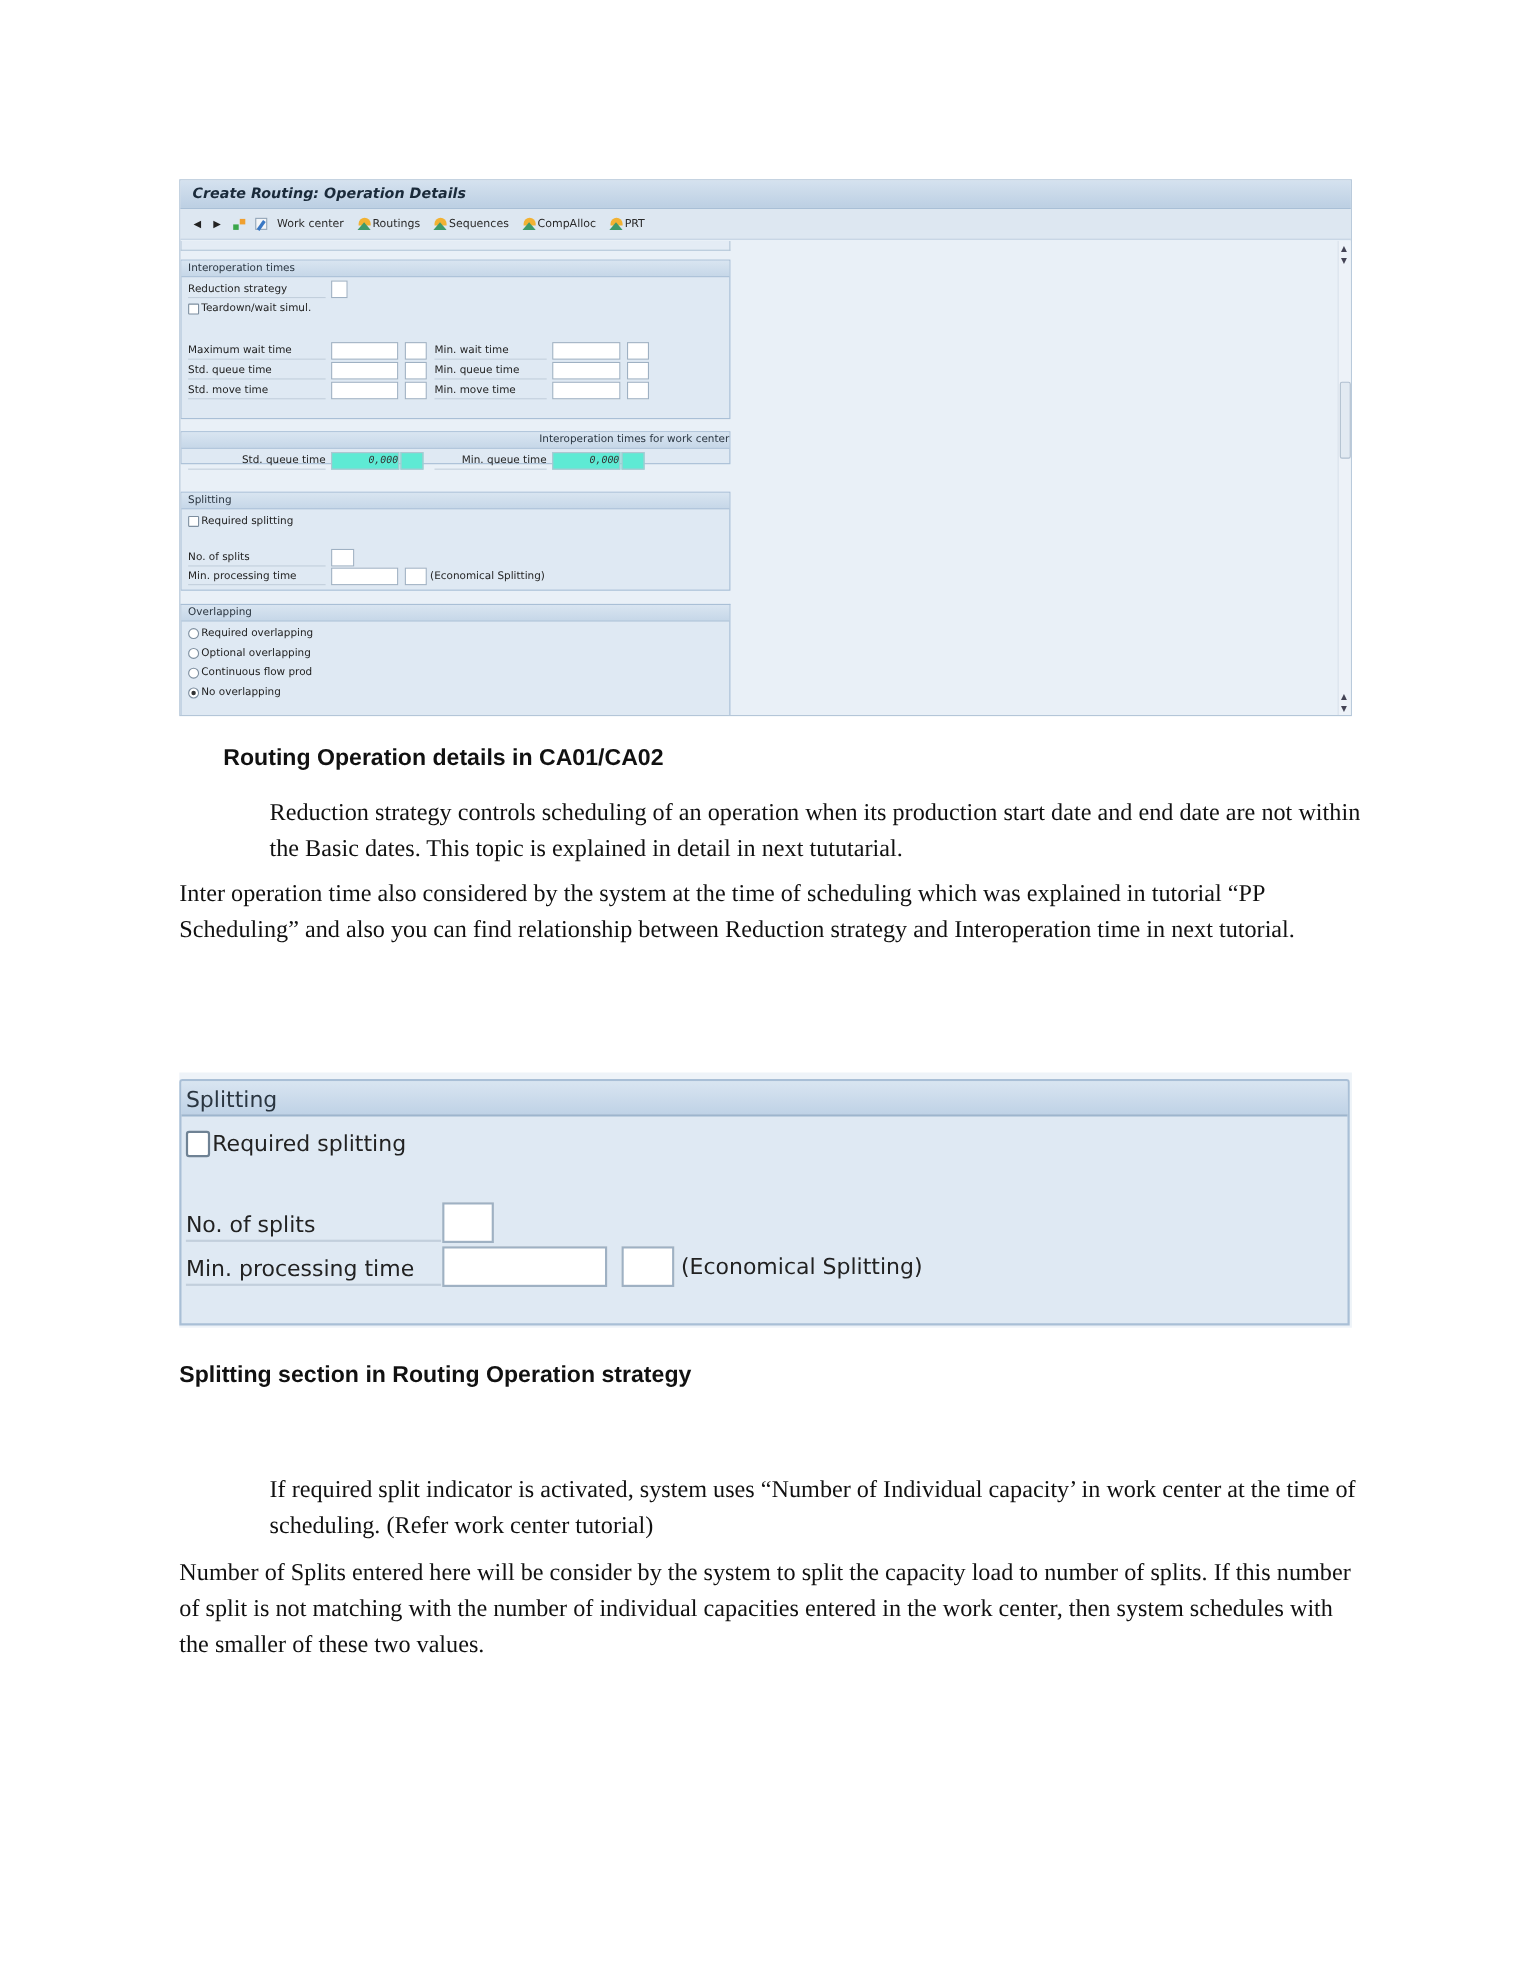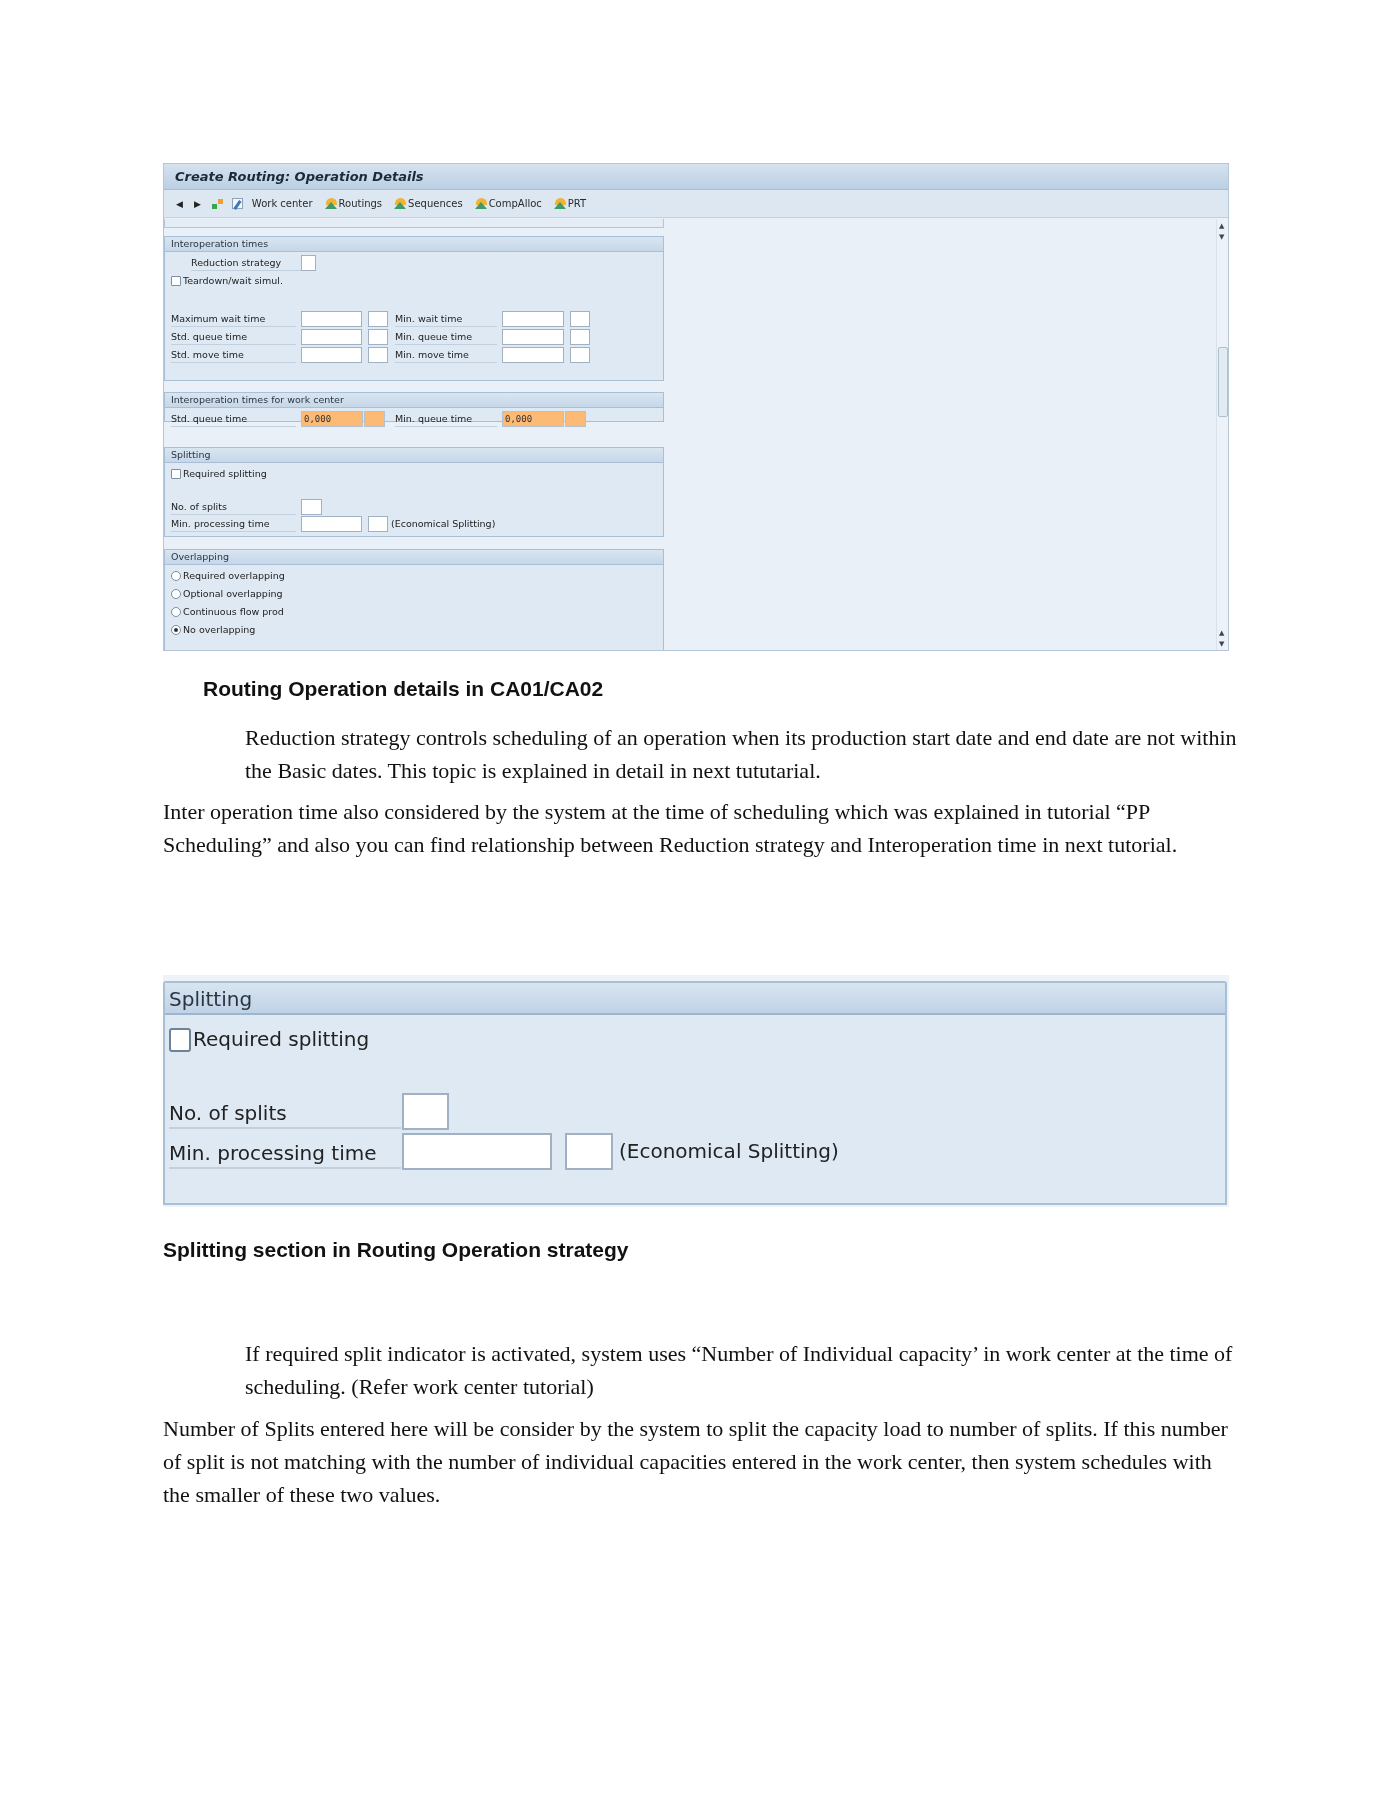--- a/index.html
+++ b/index.html
@@ -64,21 +64,21 @@
     .lbl {
       position: absolute; height: 16px; line-height: 16px;
       border-bottom: 1px solid #c2cfdc;
     }
     .lbl-plain { position: absolute; height: 16px; line-height: 16px; }
     .fld {
       position: absolute; top: 0; height: 16px;
       background: #fff; border: 1px solid #9fb1c3;
       font-family: "DejaVu Sans Mono", monospace; font-size: 9px; line-height: 14px; padding-left: 2px; color: #333;
     }
-    .fld.ro { background: #fdba74; border-color: #b5c3d1; }
+    .fld.ro { background: #5eead4; border-color: #b5c3d1; font-style: italic; }
     .chk { position: absolute; width: 10px; height: 10px; border: 1px solid #7d8e9f; background: #fff; border-radius: 1px; top: 3px; left: 0; }
     .chk-lbl { position: absolute; left: 12px; height: 16px; line-height: 16px; }
     .rad { position: absolute; width: 10px; height: 10px; border: 1px solid #7d8e9f; background: #fff; border-radius: 50%; top: 3px; left: 0; }
     .rad.on::after { content: ""; position: absolute; left: 2px; top: 2px; width: 4px; height: 4px; border-radius: 50%; background: #333; }
 
     .vscroll { position: absolute; right: 0; top: 55px; bottom: 0; width: 12px; background: #edf2f8; border-left: 1px solid #d8e2ec; }
     .sarrow { position: absolute; left: 2px; font-size: 7px; color: #445; line-height: 8px; cursor: pointer; }
     .sthumb { position: absolute; left: 1px; top: 128px; width: 10px; height: 70px; background: #e2eaf2; border: 1px solid #b0bfcf; border-radius: 2px; }
 
     
@@ -141,21 +141,21 @@
         <span>PRT</span>
       </span>
   </div>
 
   <div class="content">
     <div class="topstub"></div>
 
     <div class="grp" style="top:17px;height:145px;">
       <div class="grp-head">Interoperation times</div>
       <div class="row" style="top:18px;width:490px;">
-        <span class="lbl" style="left:0;width:125px;margin-left:20px;">Reduction strategy</span>
+        <span class="lbl" style="left:0;width:125px;">Reduction strategy</span>
         <span class="fld" style="left:130px;width:15px;"></span>
       </div>
       <div class="row" style="top:36px;width:300px;">
         <span class="chk"></span>
         <span class="chk-lbl">Teardown/wait simul.</span>
       </div>
 
       <div class="row" style="top:74px;width:490px;">
         <span class="lbl" style="left:0;width:125px;">Maximum wait time</span>
         <span class="fld" style="left:130px;width:61px;"></span>
@@ -175,21 +175,21 @@
       <div class="row" style="top:110px;width:490px;">
         <span class="lbl" style="left:0;width:125px;">Std. move time</span>
         <span class="fld" style="left:130px;width:61px;"></span>
         <span class="fld" style="left:197px;width:20px;"></span>
         <span class="lbl" style="left:224px;width:102px;">Min. move time</span>
         <span class="fld" style="left:331px;width:62px;"></span>
         <span class="fld" style="left:399px;width:20px;"></span>
       </div>
     </div>
 
-    <div class="grp" style="top:173px;height:30px;">
+    <div class="grp" style="top:173px;height:30px;text-align:right;">
       <div class="grp-head">Interoperation times for work center</div>
       <div class="row" style="top:18px;width:490px;">
         <span class="lbl" style="left:0;width:125px;">Std. queue time</span>
         <span class="fld ro" style="left:130px;width:62px;">0,000</span>
         <span class="fld ro" style="left:193px;width:21px;"></span>
         <span class="lbl" style="left:224px;width:102px;">Min. queue time</span>
         <span class="fld ro" style="left:331px;width:62px;">0,000</span>
         <span class="fld ro" style="left:394px;width:21px;"></span>
       </div>
     </div>

